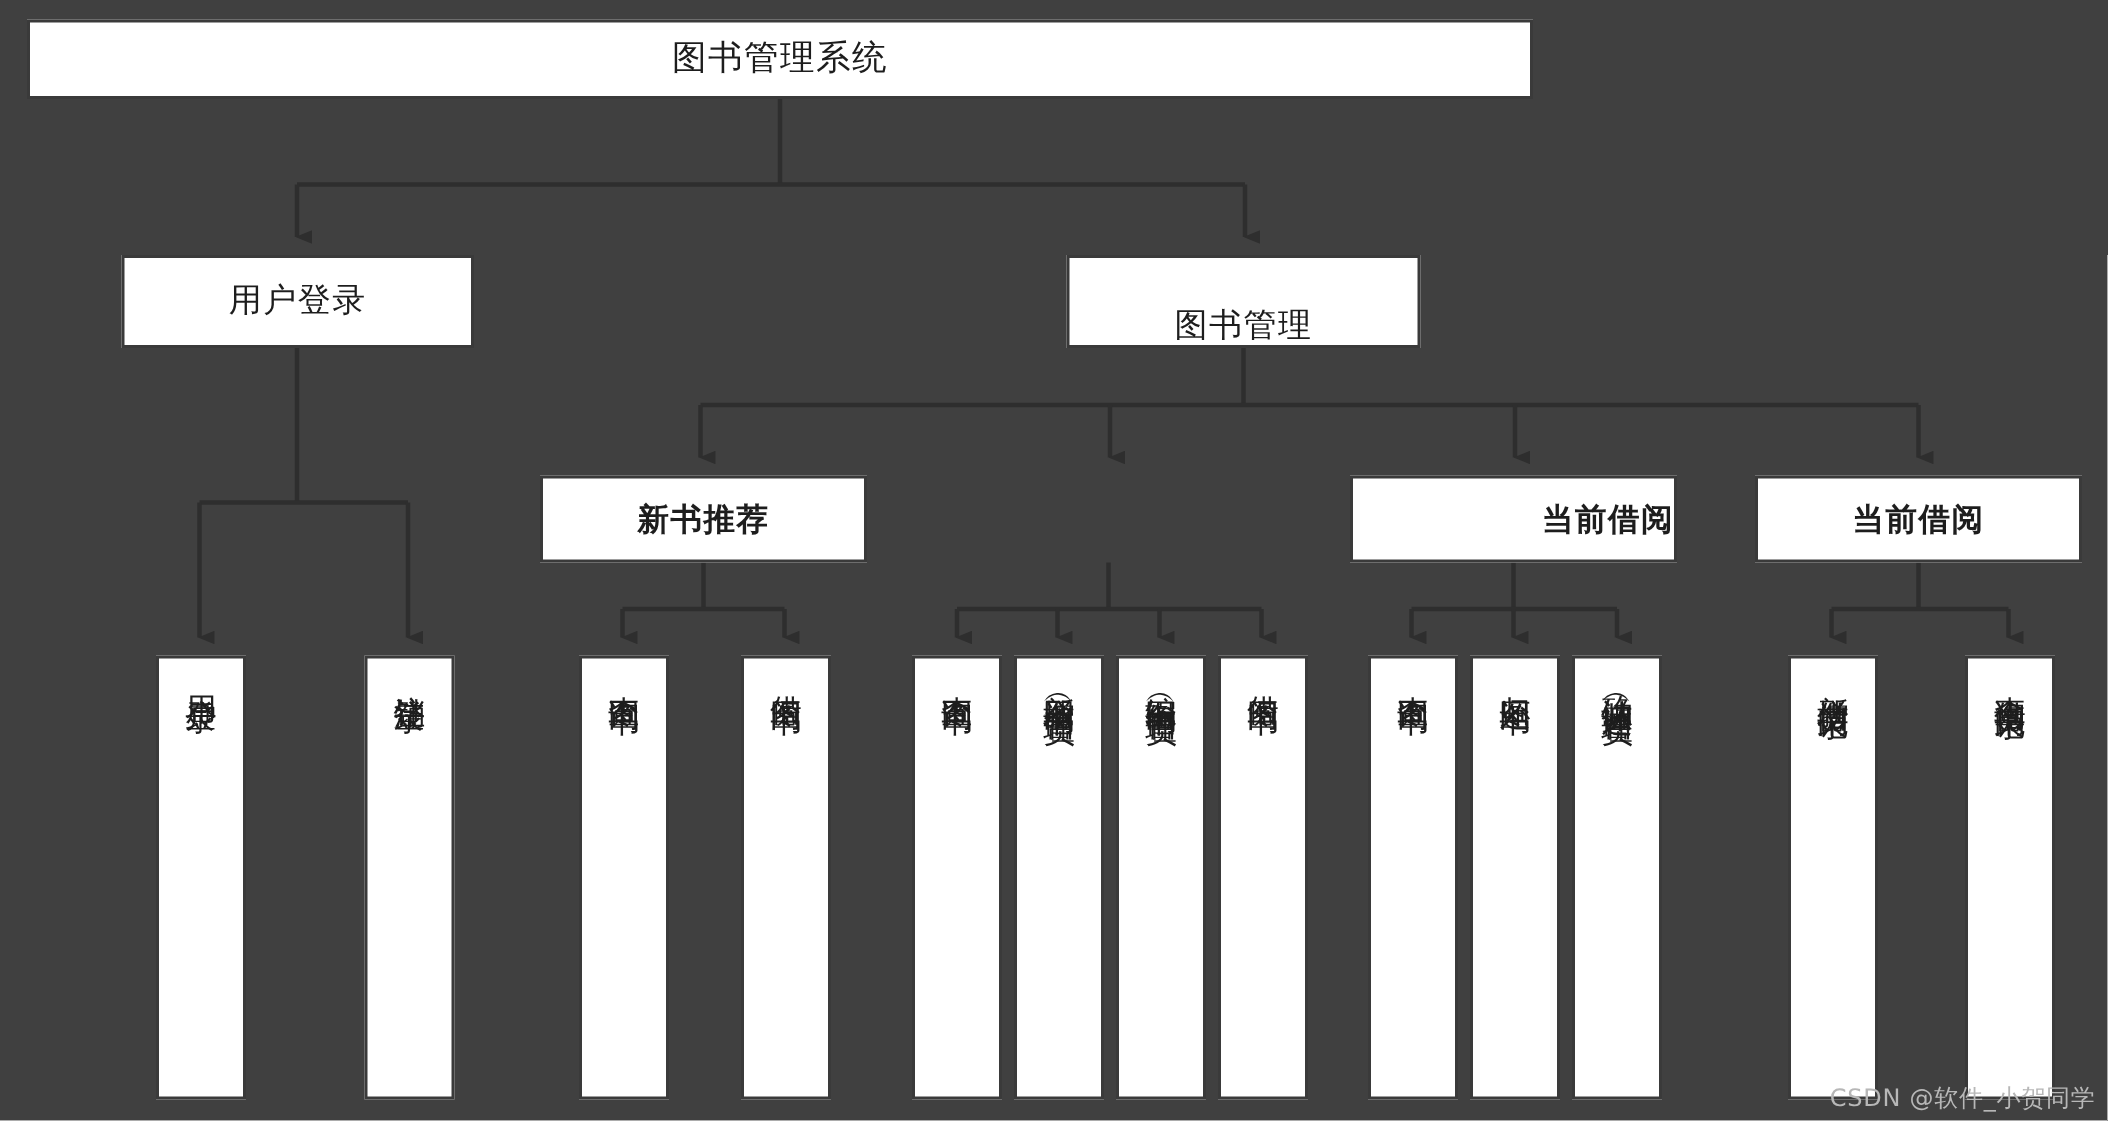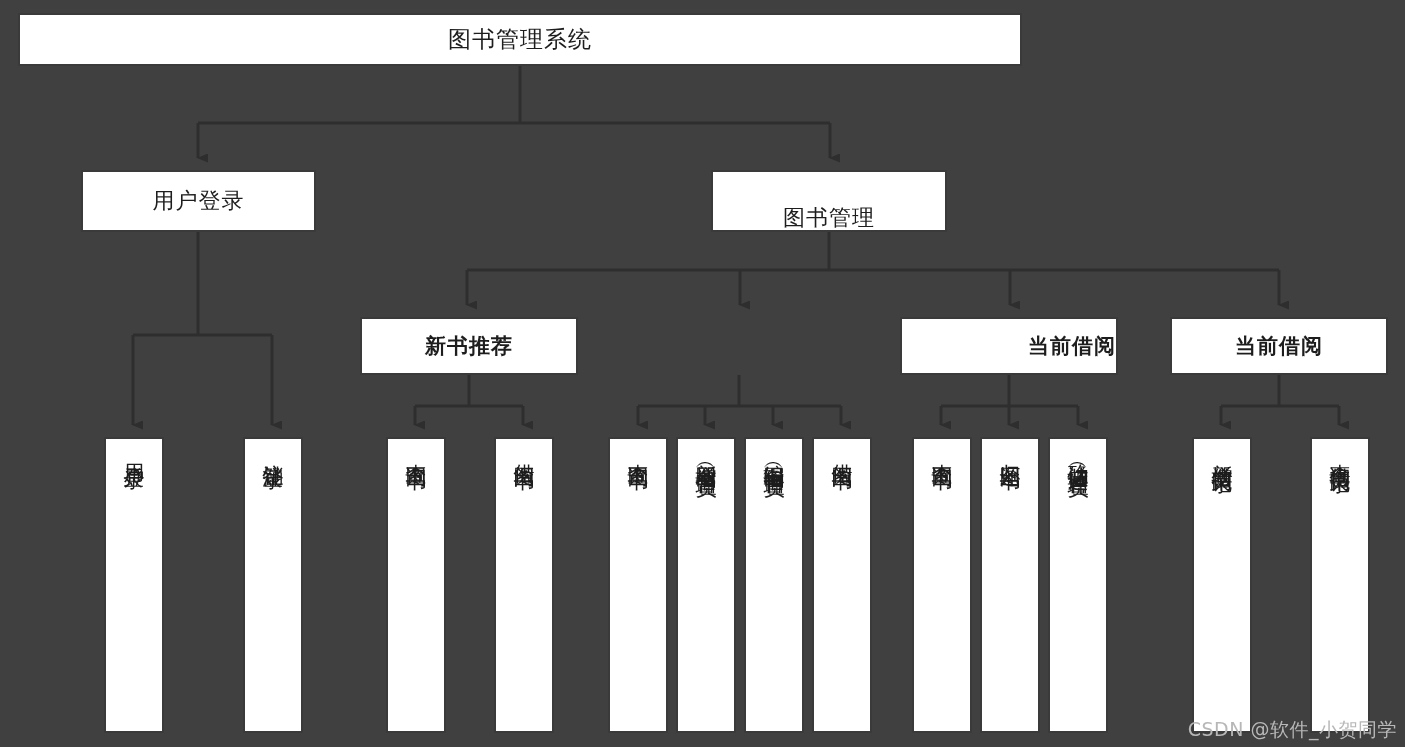--- a/index.html
+++ b/index.html
@@ -55,21 +55,21 @@
     display:block;
   }
   .htext{
     white-space:nowrap;
     letter-spacing:1px;
   }
   .watermark{
     position:absolute;
     right:8px;
     bottom:4px;
-    font-size:19px;
+    font-size:16px;
     color:#b7b7b7;
     letter-spacing:0.5px;
     white-space:nowrap;
   }
 </style>
 </head>
 <body>
 
 <div id="canvas">
 

